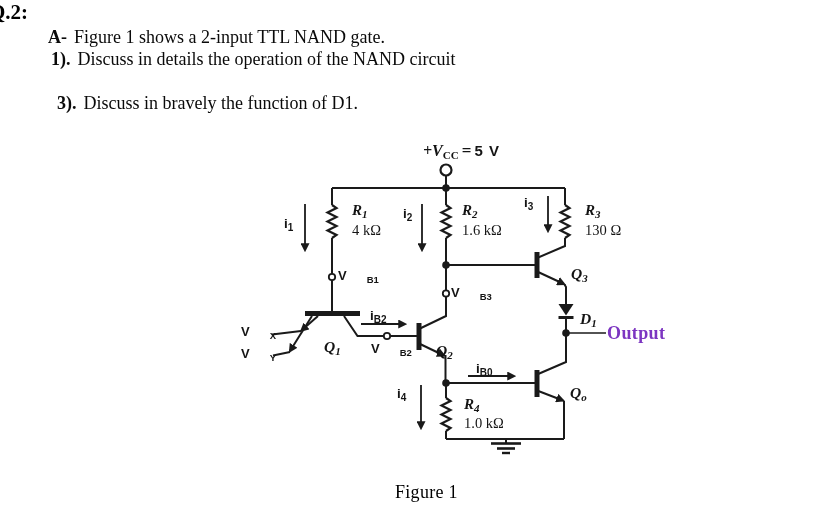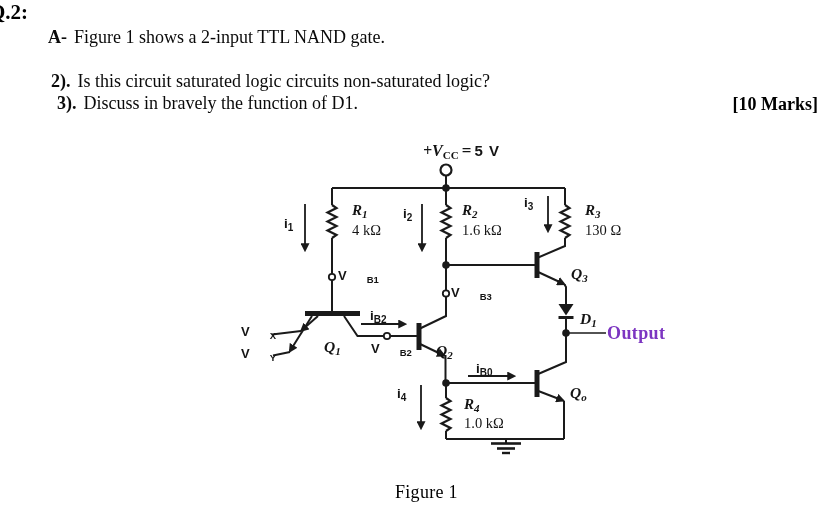--- a/index.html
+++ b/index.html
@@ -35,27 +35,26 @@
 </head>
 <body>
 
 <div class="page">
 
   <div class="qnum">Q.2:</div>
 
   <div class="hline" style="left:48px;top:27px">
     <span class="hnum">A-</span><span>Figure 1 shows a 2-input TTL NAND gate.</span>
   </div>
-  <div class="hline" style="left:51px;top:71px">
-    <span class="hnum">2).</span><span>Is this circuit saturated logic circuits non-saturated logic?</span>
+  <div class="hline" style="left:51px;top:49px">
+    <span class="hnum">1).</span><span>Discuss in details  the operation of the NAND circuit</span>
   </div>
   <div class="hline" style="left:57px;top:93px">
     <span class="hnum">3).</span><span>Discuss in bravely the function of D1.</span>
   </div>
-  <div class="marks">[10 Marks]</div>
 
   <div class="figure">
     <svg width="460" height="332" viewBox="0 0 460 332">
       <defs>
         <marker id="ah" markerUnits="userSpaceOnUse" markerWidth="9" markerHeight="9" viewBox="0 0 10 10" refX="7.5" refY="5" orient="auto-start-reverse">
           <path d="M0,0 L10,5 L0,10 z" fill="#1a1a1a"></path>
         </marker>
       </defs>
 
       <g stroke="#1a1a1a" stroke-width="2" fill="none">

